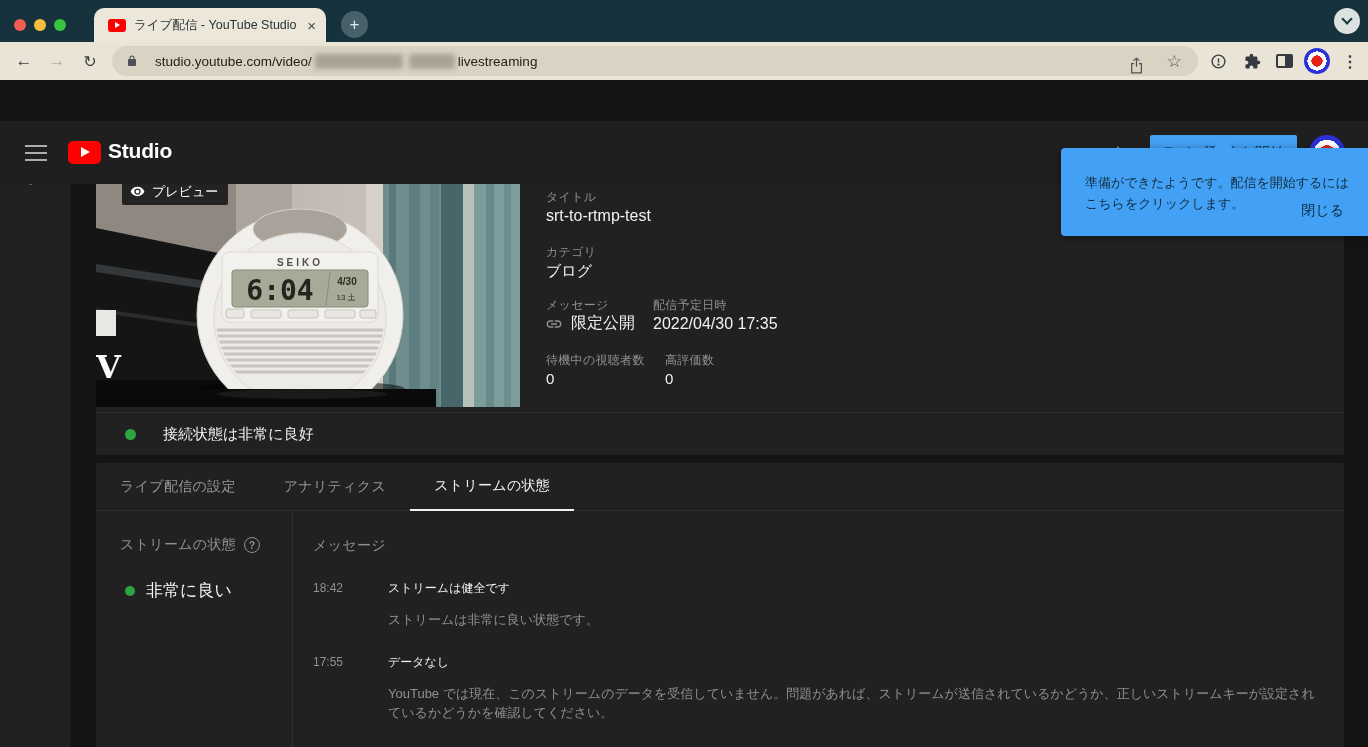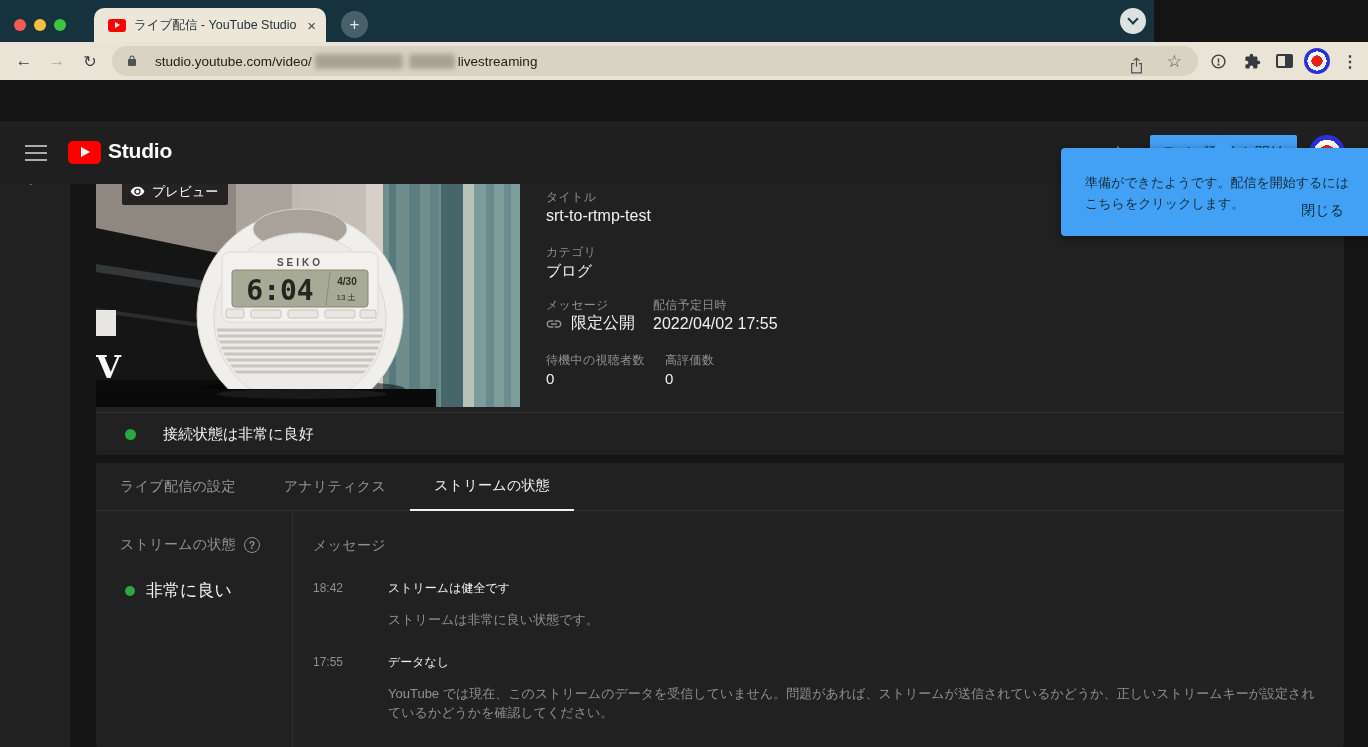--- a/index.html
+++ b/index.html
@@ -1,21 +1,21 @@
 <!DOCTYPE html>
 <html><head>
 <meta charset="utf-8">
 <style>
   * { margin:0; padding:0; box-sizing:border-box; }
   html,body { width:1368px; height:747px; overflow:hidden; background:#141414;
               font-family:"Liberation Sans", sans-serif; }
   .screen { position:absolute; inset:0; width:1368px; height:747px; }
 
   
-  .tabbar { position:absolute; top:0; left:0; width:1154px; height:42px; background:#16323c; }
+  .tabbar { position:absolute; top:0; left:0; width:1368px; height:42px; background:#16323c; }
   .light { position:absolute; top:19px; width:12px; height:12px; border-radius:50%; }
   .light.r { left:14px; background:#f45c51; }
   .light.y { left:34px; background:#f6bd3e; }
   .light.g { left:54px; background:#39c53f; }
   .tab { position:absolute; left:94px; top:8px; width:232px; height:34px; background:#ece7d9;
          border-radius:10px 10px 0 0; display:flex; align-items:center; padding:0 10px 0 14px; }
   .tab-favicon { width:18px; height:13px; background:#f00; border-radius:3px; position:relative; margin-right:8px; flex:none; }
   .tab-favicon::after { content:""; position:absolute; left:7px; top:3.5px;
          border-left:5px solid #fff; border-top:3px solid transparent; border-bottom:3px solid transparent; }
   .tab-title { font-size:12.5px; color:#253338; white-space:nowrap; overflow:hidden; flex:1; }
@@ -280,21 +280,21 @@
       <div class="meta-label" style="left:450px; top:129px;">メッセージ</div>
       <div class="meta-value privacy-val" style="left:449px; top:145px;">
         <span style="display:flex;">
           <svg width="18" height="18" viewBox="0 0 24 24" fill="#909090">
               <path d="M3.9 12c0-1.71 1.39-3.1 3.1-3.1h4V7H7c-2.76 0-5 2.24-5 5s2.24 5 5 5h4v-1.9H7c-1.71 0-3.1-1.39-3.1-3.1zM8 13h8v-2H8v2zm9-6h-4v1.9h4c1.71 0 3.1 1.39 3.1 3.1s-1.39 3.1-3.1 3.1h-4V17h4c2.76 0 5-2.24 5-5s-2.24-5-5-5z"></path>
             </svg>
         </span>
         <span style="font-size:16px;">限定公開</span>
       </div>
       <div class="meta-label" style="left:557px; top:129px;">配信予定日時</div>
-      <div class="meta-value" style="left:557px; top:147px; font-size:16px;">2022/04/02 17:55</div>
+      <div class="meta-value" style="left:557px; top:147px; font-size:16px;">2022/04/30 17:35</div>
 
       <div class="meta-label" style="left:450px; top:184px;">待機中の視聴者数</div>
       <div class="meta-value" style="left:450px; top:202px;">0</div>
       <div class="meta-label" style="left:569px; top:184px;">高評価数</div>
       <div class="meta-value" style="left:569px; top:202px;">0</div>
 
       <div class="statusrow">
         <span class="dot"></span>
         <span>接続状態は非常に良好</span>
       </div>

